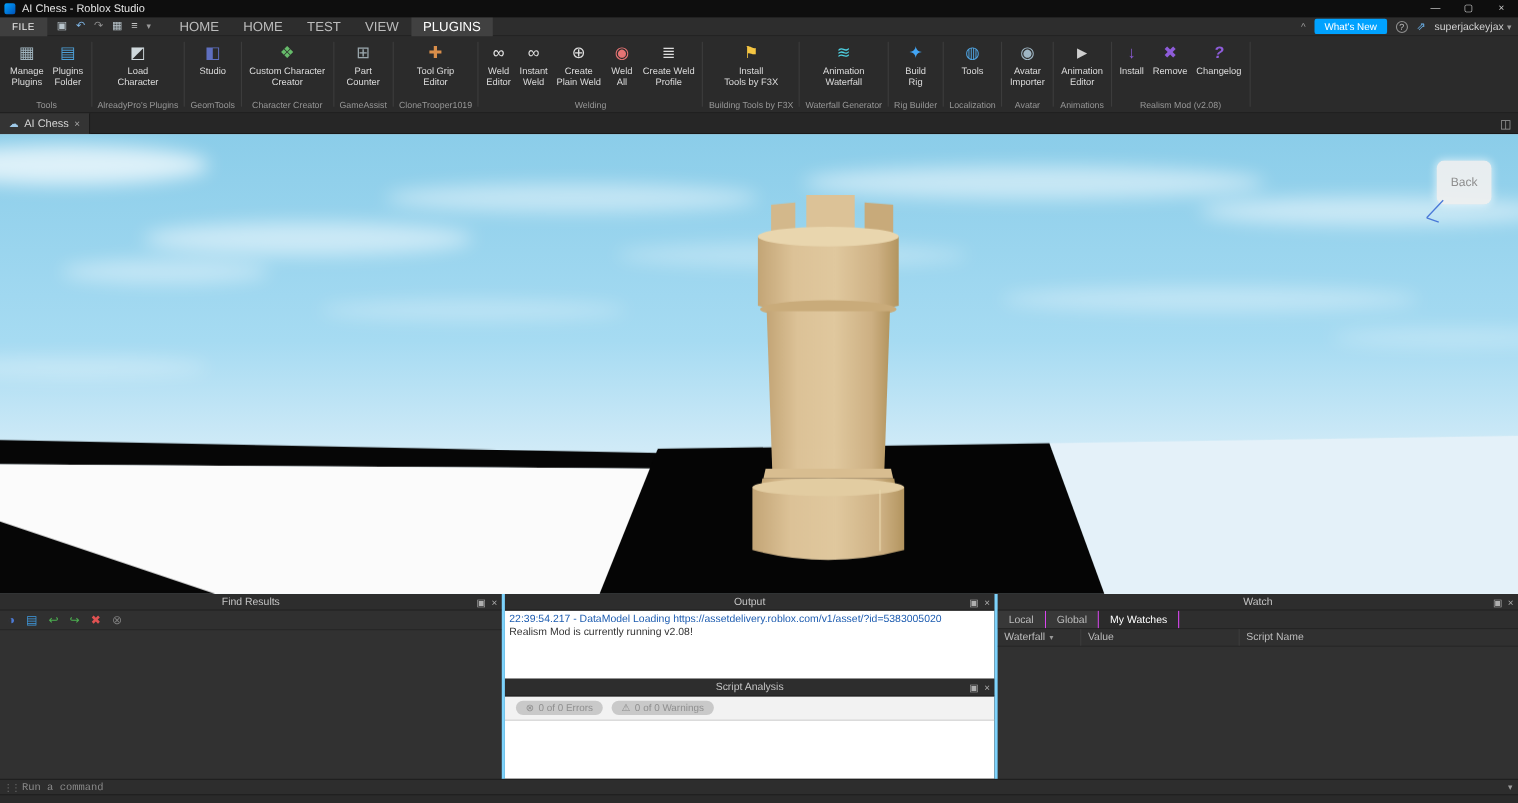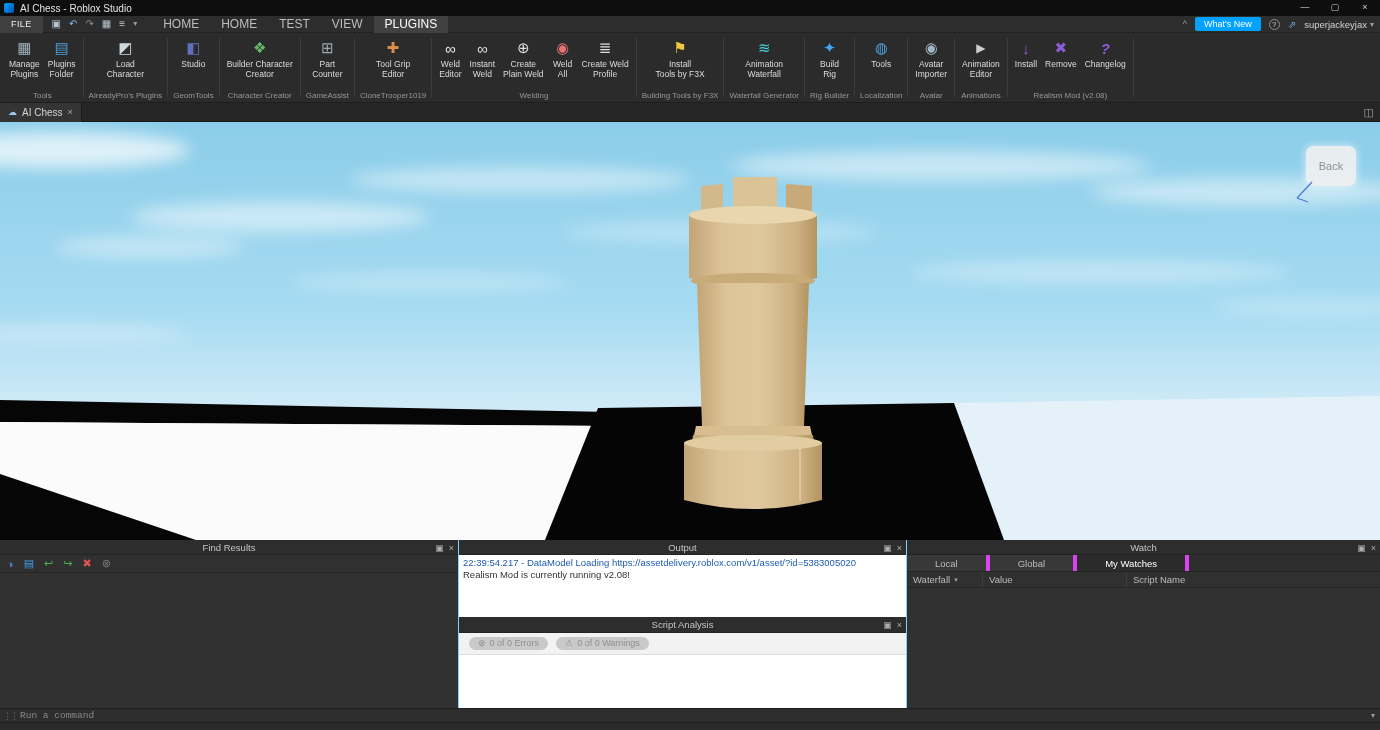--- a/index.html
+++ b/index.html
@@ -46,39 +46,39 @@
 .tabbar-right{margin-left:auto;padding-right:6px;color:#9f9f9f;font-size:11px}
 
 
 .viewport{position:relative;height:418px;background:#a6dbf2;overflow:hidden}
 .viewport svg.scene{position:absolute;inset:0;display:block}
 .viewcube{position:absolute;top:24px;right:24px;width:50px;height:40px;background:rgba(240,240,240,.92);border-radius:7px;display:flex;align-items:center;justify-content:center;font-size:11px;color:#8f8f8f;box-shadow:0 0 8px rgba(255,255,255,.7)}
 .axes{position:absolute;top:58px;right:64px;width:24px;height:24px}
 
 
 .panels{height:168px;display:flex;background:#2b2b2b}
-.panel{display:flex;flex-direction:column;border-right:1px solid #7dd3fc;overflow:hidden}
+.panel{display:flex;flex-direction:column;border-right:3px solid #7dd3fc;overflow:hidden}
 .panel:last-child{border-right:none}
 .p-find{width:459px}
 .p-out{width:448px}
 .p-watch{flex:1}
 .phead{height:15px;flex:none;background:#2d2d2d;border-bottom:1px solid #232323;position:relative;display:flex;align-items:center;justify-content:center;font-size:9.5px;color:#c4c4c4}
 .picons{position:absolute;right:4px;top:0;height:15px;display:flex;align-items:center;gap:5px;font-size:9px;color:#aeaeae}
 .ftoolbar{height:18px;flex:none;background:#303030;border-bottom:1px solid #262626;display:flex;align-items:center;gap:10px;padding:0 7px;font-size:11px}
 .fbody{flex:1;background:#313131}
 .olog{height:62px;flex:none;background:#fff;padding:2px 4px;font-size:9.5px;line-height:1.25;overflow:hidden}
 .olog .ln{color:#333;white-space:nowrap}
 .olog .ln.link{color:#1d5cb0}
 .sa-head{height:16px;flex:none;background:#2d2d2d;border-bottom:1px solid #232323;position:relative;display:flex;align-items:center;justify-content:center;font-size:9.5px;color:#c4c4c4}
 .sa-badges{height:22px;flex:none;background:#f2f2f2;border-bottom:1px solid #ddd;display:flex;align-items:center;gap:8px;padding:0 10px}
 .badge{display:flex;align-items:center;gap:4px;background:#c9c9c9;color:#8f8f8f;border-radius:9px;font-size:9px;padding:2px 9px;line-height:1}
 .badge .bicon{font-size:9px;color:#8f8f8f}
 .sa-body{flex:1;background:#fff}
 .wtabs{height:17px;flex:none;background:#2e2e2e;border-bottom:1px solid #242424;display:flex;align-items:stretch}
-.wtab{padding:0 28px;display:flex;align-items:center;font-size:9.5px;color:#bdbdbd;background:#383838;border-right:4px solid #d946ef}
+.wtab{padding:0 10px;display:flex;align-items:center;font-size:9.5px;color:#bdbdbd;background:#383838;border-right:1px solid #d946ef}
 .wtab.active{background:#2b2b2b;color:#fff}
 .wcols{height:16px;flex:none;background:#303030;border-bottom:1px solid #262626;display:flex;font-size:9.5px;color:#bcbcbc}
 .wcol{display:flex;align-items:center;gap:4px;padding:0 6px;border-right:1px solid #3c3c3c}
 .wcol .caret{font-size:7px;color:#9a9a9a}
 .wcol.c-exp{width:76px}
 .wcol.c-val{width:144px}
 .wcol.c-script{flex:1;border-right:none}
 .wbody{flex:1;background:#313131}
 
 
@@ -172,21 +172,21 @@
         </div>
       </div>
       <div class="rgroup-label">GeomTools</div>
     </div>
     <div class="rsep"></div>
 
     <div class="rgroup">
       <div class="rbuttons">
         <div class="rbtn">
           <span class="ricon" style="color:#66bb6a">❖</span>
-          <span class="rlabel">Builder Character
+          <span class="rlabel">Custom Character
 Creator</span>
         </div>
       </div>
       <div class="rgroup-label">Character Creator</div>
     </div>
     <div class="rsep"></div>
 
     <div class="rgroup">
       <div class="rbuttons">
         <div class="rbtn">

